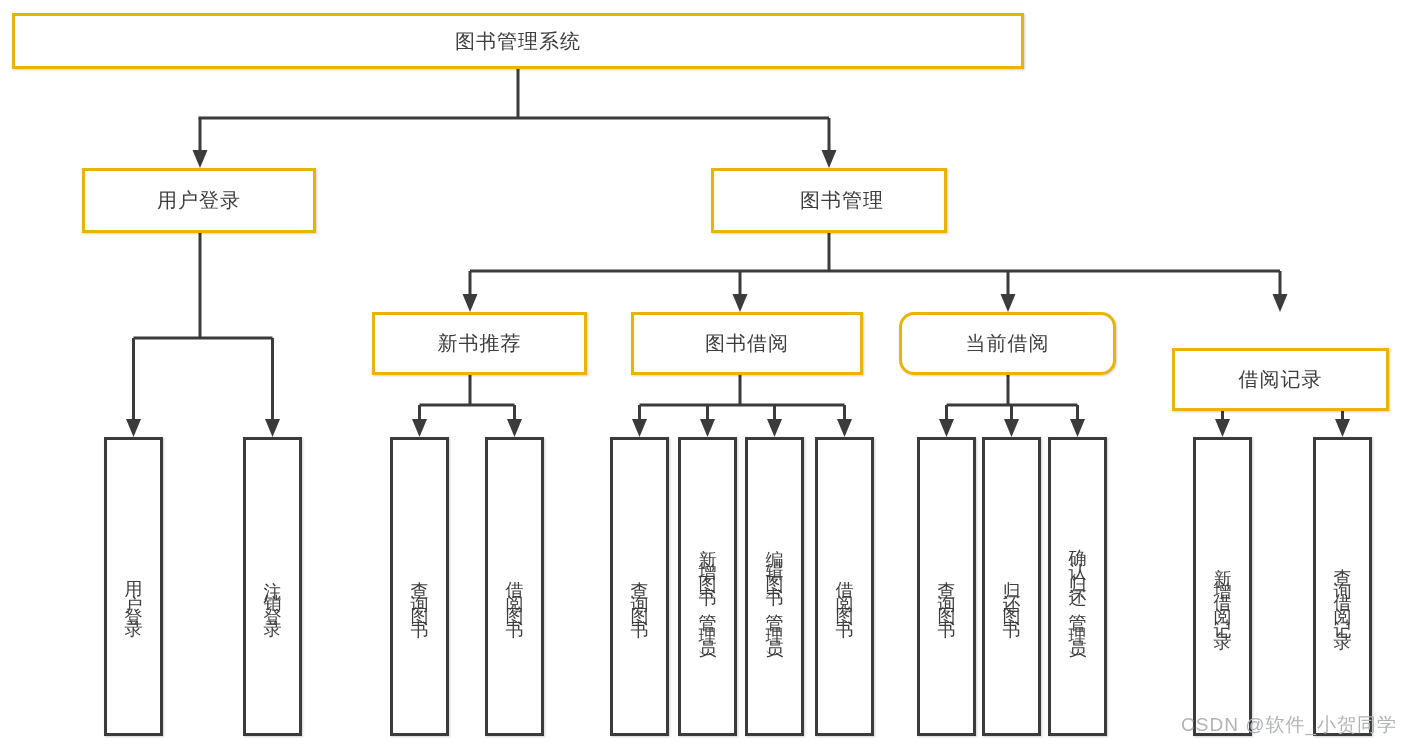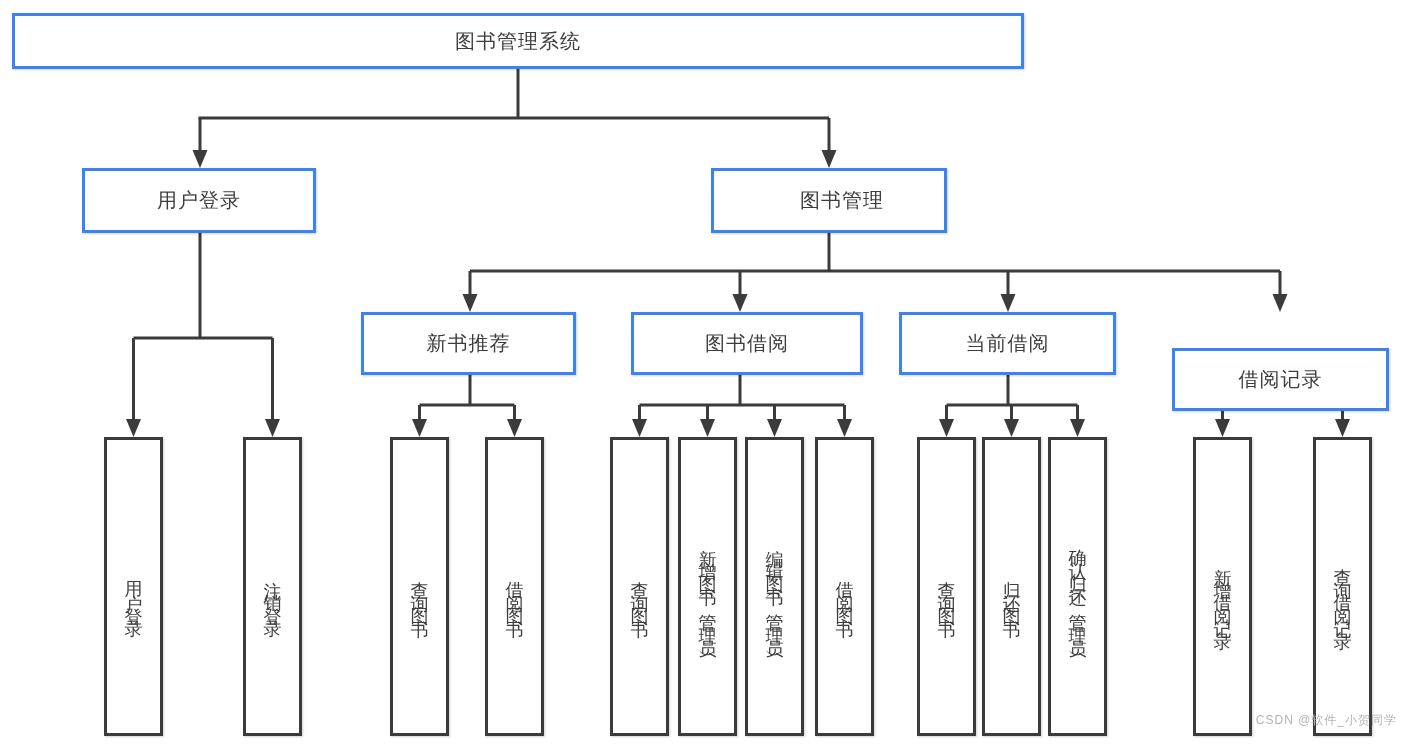--- a/index.html
+++ b/index.html
@@ -18,21 +18,21 @@
   #connectors {
     position: absolute;
     left: 0; top: 0;
     width: 1405px;
     height: 747px;
   }
   .hbox {
     position: absolute;
     box-sizing: border-box;
     background: #ffffff;
-    border: 3px solid #3b82f6;
+    border: 3px solid #eab308;
     box-shadow: 1px 1px 2px rgba(0,0,0,0.18);
     display: flex;
     align-items: center;
     justify-content: center;
     font-size: 20px;
     color: #3d3d3d;
     letter-spacing: 1px;
     z-index: 2;
   }
   .vbox {
@@ -56,21 +56,21 @@
     line-height: 1;
     letter-spacing: 13px;
     color: #3d3d3d;
     margin-bottom: -13px;
     white-space: nowrap;
   }
   .watermark {
     position: absolute;
     right: 8px;
     top: 712px;
-    font-size: 12px;
+    font-size: 19px;
     color: #b1b3b6;
     letter-spacing: 1px;
     z-index: 3;
   }
   .cline {
     stroke: #3b3b3b;
     stroke-width: 3;
     fill: none;
   }
   .ahead {
@@ -163,27 +163,27 @@
     <span>图书管理系统</span>
   </div>
 
   <div class="hbox" style="left:82px; top:168px; width:234px; height:65px;">
     <span>用户登录</span>
   </div>
   <div class="hbox" style="left:711px; top:168px; width:236px; height:65px;padding-left:26px;">
     <span>图书管理</span>
   </div>
 
-  <div class="hbox" style="left:361px; top:312px; width:215px; height:63px;">
+  <div class="hbox" style="left:372px; top:312px; width:215px; height:63px;">
     <span>新书推荐</span>
   </div>
   <div class="hbox" style="left:631px; top:312px; width:232px; height:63px;">
     <span>图书借阅</span>
   </div>
-  <div class="hbox" style="left:899px; top:312px; width:217px; height:63px;">
+  <div class="hbox" style="left:899px; top:312px; width:217px; height:63px;border-radius:15px;">
     <span>当前借阅</span>
   </div>
   <div class="hbox" style="left:1172px; top:312px; width:217px; height:63px;margin-top:36px;">
     <span>借阅记录</span>
   </div>
 
   <div class="vbox" style="left:104px;">
     <span class="vtext">用户登录</span>
   </div>
   <div class="vbox" style="left:243px;">

